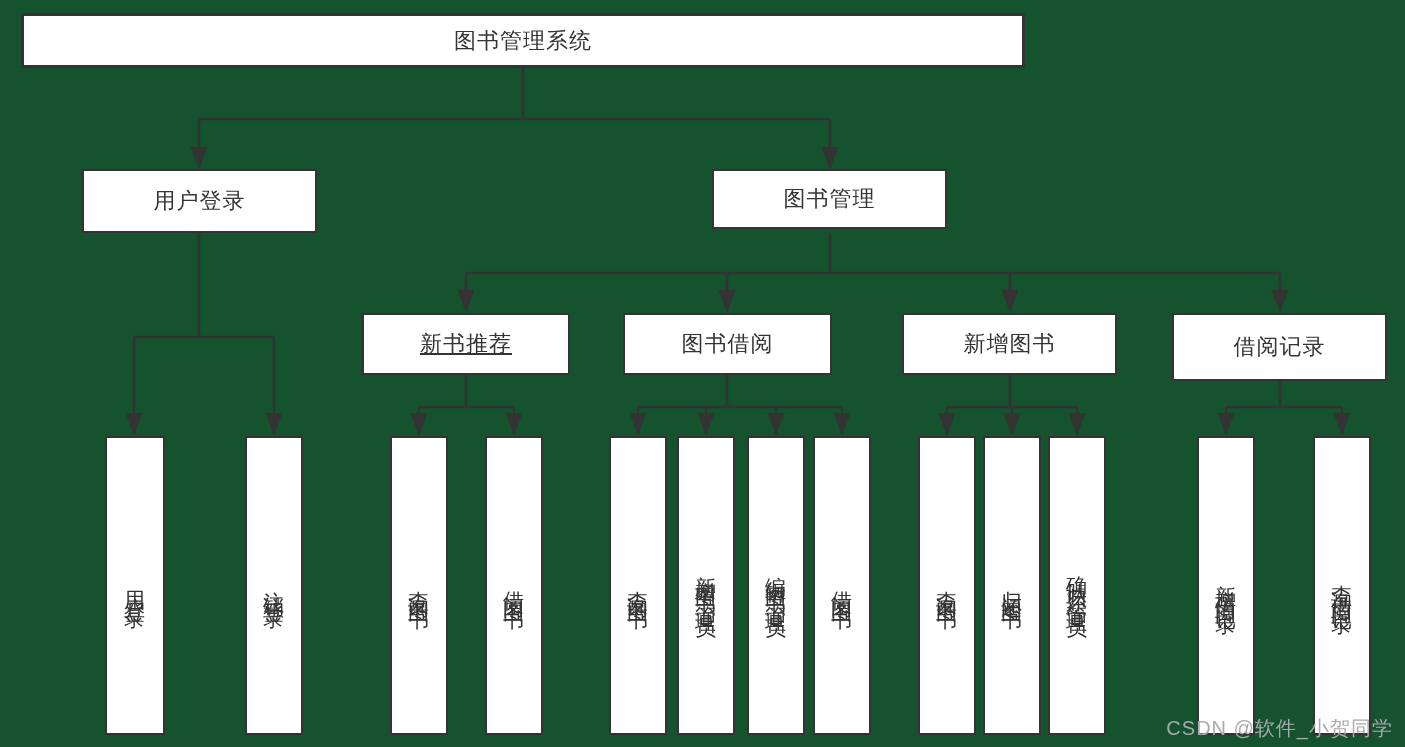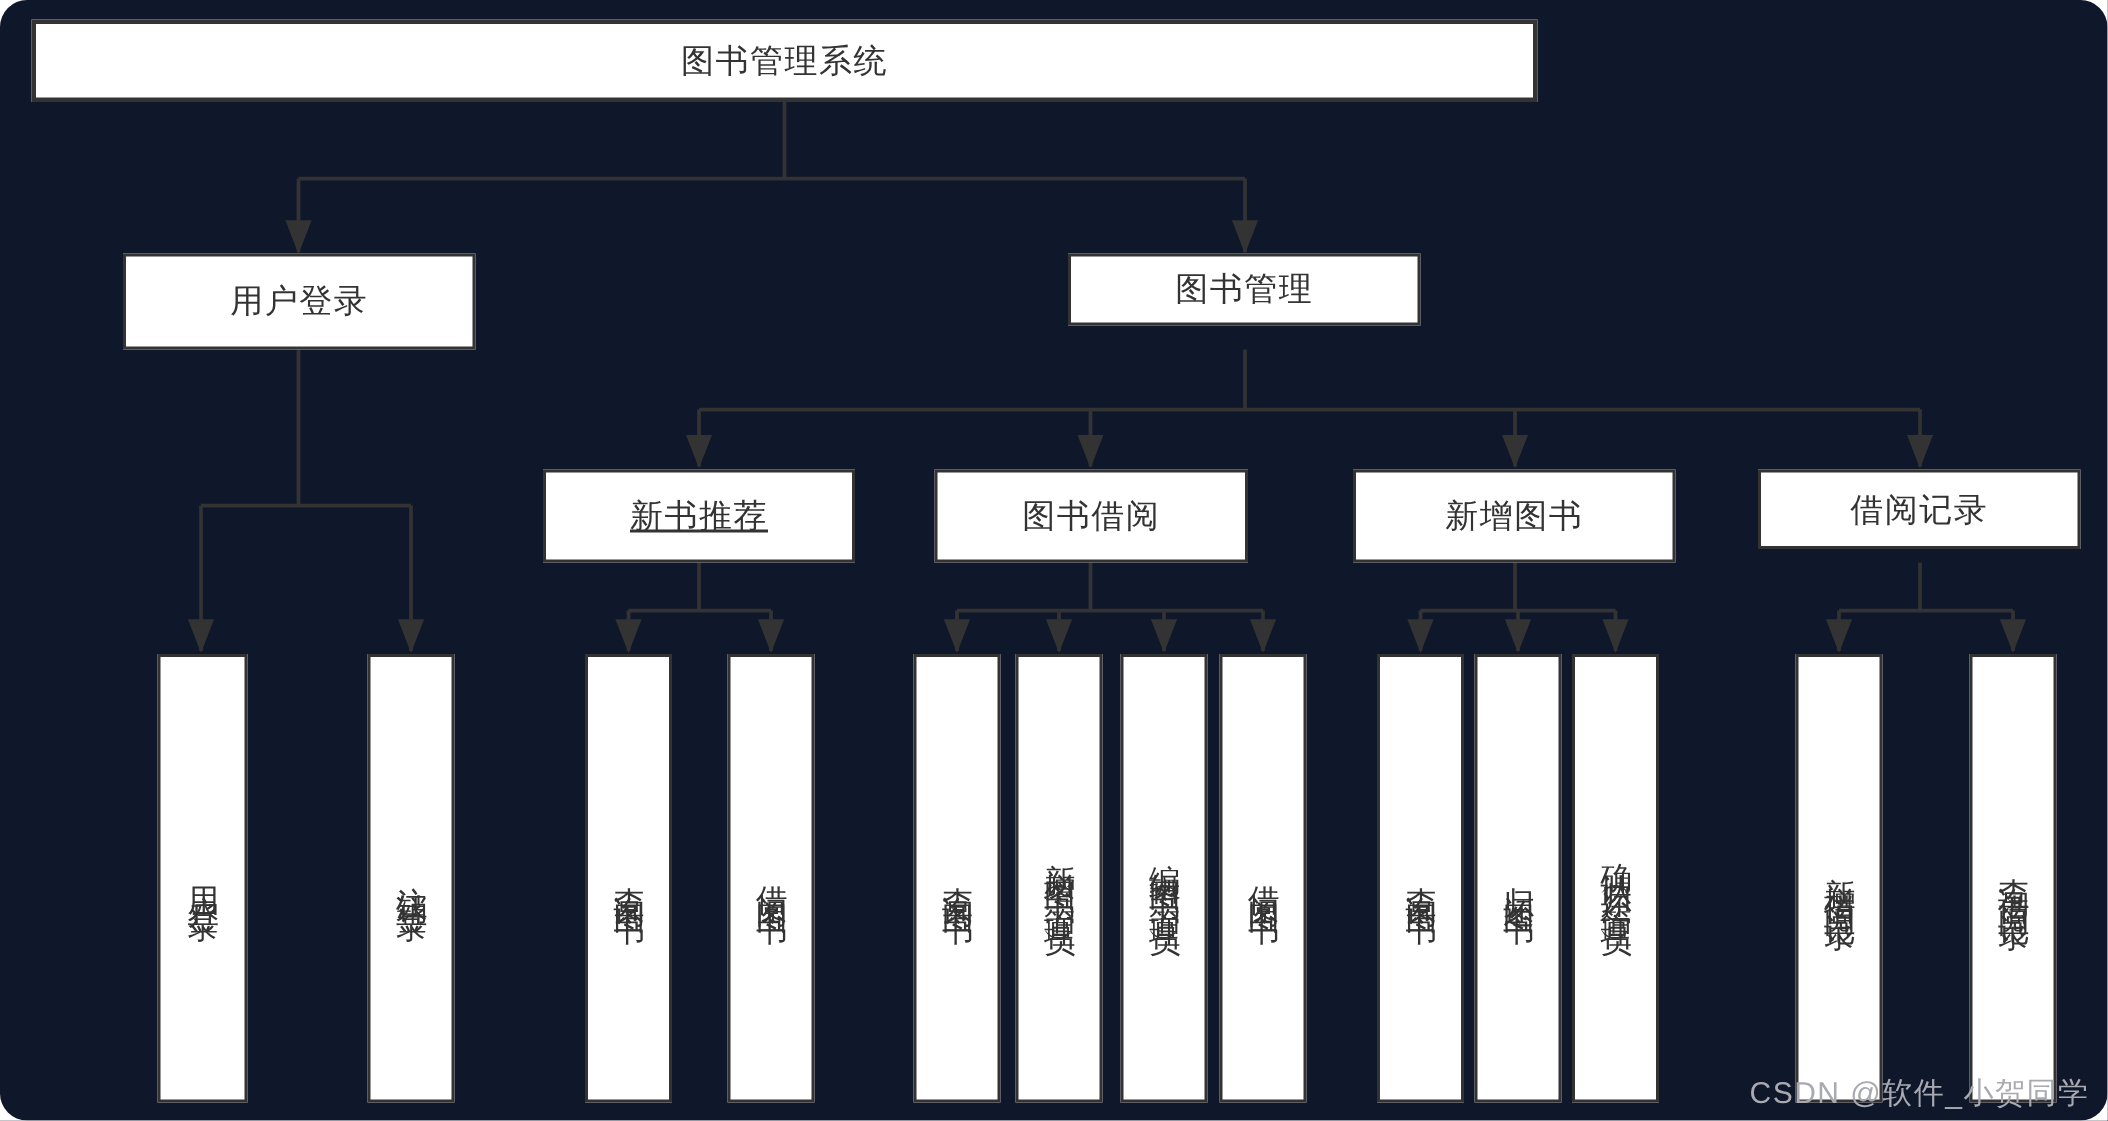--- a/index.html
+++ b/index.html
@@ -5,23 +5,22 @@
   html, body {
     margin: 0;
     padding: 0;
     background: #ffffff;
     font-family: "Liberation Sans", "DejaVu Sans", sans-serif;
   }
   #canvas {
     position: relative;
     width: 1405px;
     height: 747px;
-    background: #0f172a;
+    background: #14532d;
     overflow: hidden;
-    border-radius: 18px;
   }
   #connectors {
     position: absolute;
     left: 0; top: 0;
     width: 1405px; height: 747px;
     pointer-events: none;
   }
   .box {
     position: absolute;
     box-sizing: border-box;
@@ -105,34 +104,34 @@
     </g>
   </svg>
 
   <div class="box h-box root-box" style="left:21px; top:13px; width:1004px; height:55px;">
     <span class="label">图书管理系统</span>
   </div>
 
   <div class="box h-box" style="left:82px; top:169px; width:235px; height:64px;">
     <span class="label">用户登录</span>
   </div>
-  <div class="box h-box" style="left:712px; top:169px; width:235px; height:48px;">
+  <div class="box h-box" style="left:712px; top:169px; width:235px; height:60px;">
     <span class="label">图书管理</span>
   </div>
 
   <div class="box h-box" style="left:362px; top:313px; width:208px; height:62px;text-decoration:underline;">
     <span class="label">新书推荐</span>
   </div>
   <div class="box h-box" style="left:623px; top:313px; width:209px; height:62px;">
     <span class="label">图书借阅</span>
   </div>
   <div class="box h-box" style="left:902px; top:313px; width:215px; height:62px;">
     <span class="label">新增图书</span>
   </div>
-  <div class="box h-box" style="left:1172px; top:313px; width:215px; height:53px;">
+  <div class="box h-box" style="left:1172px; top:313px; width:215px; height:68px;">
     <span class="label">借阅记录</span>
   </div>
 
   <div class="box v-box" style="left:105px; top:436px; width:60px; height:299px;">
     <span class="label">用户登录</span>
   </div>
   <div class="box v-box" style="left:245px; top:436px; width:58px; height:299px;">
     <span class="label">注销登录</span>
   </div>
 

